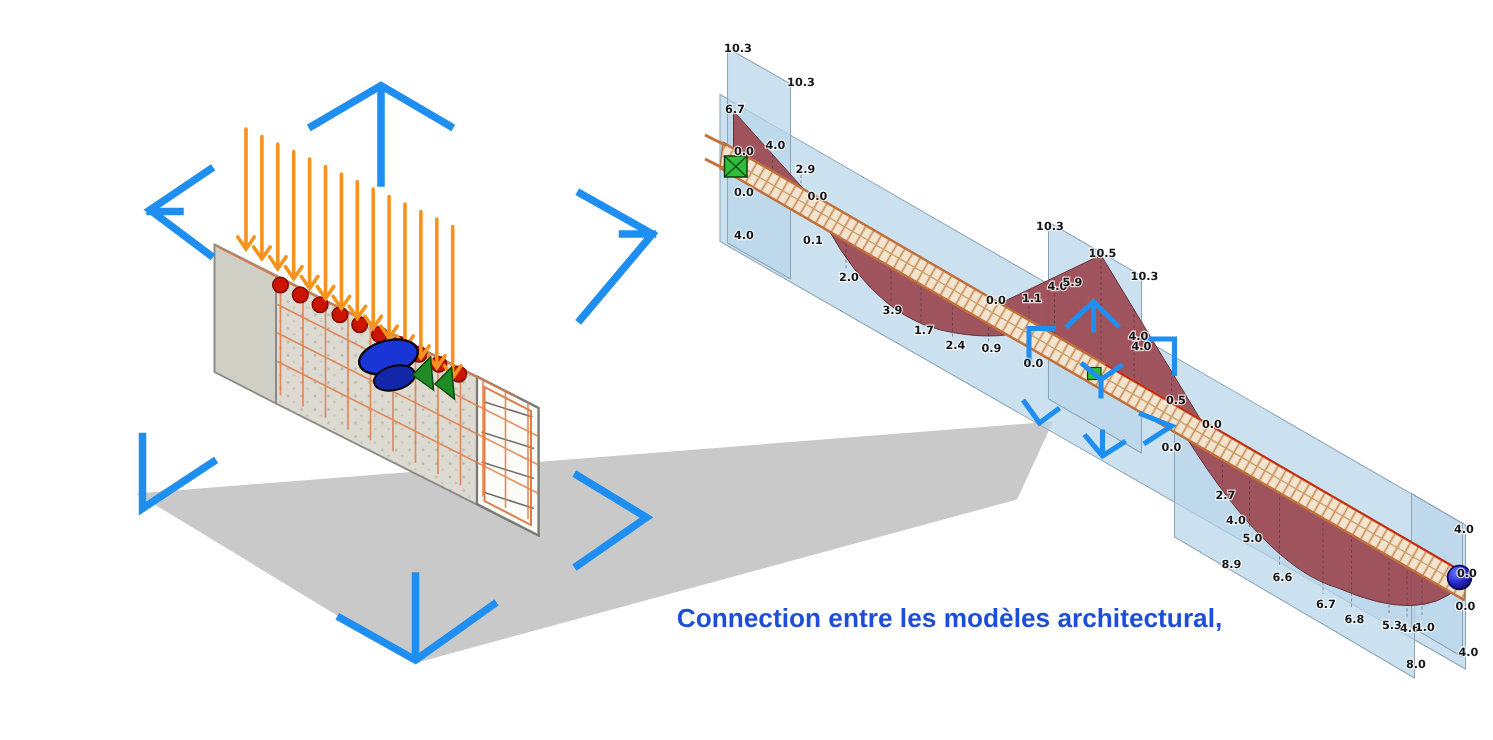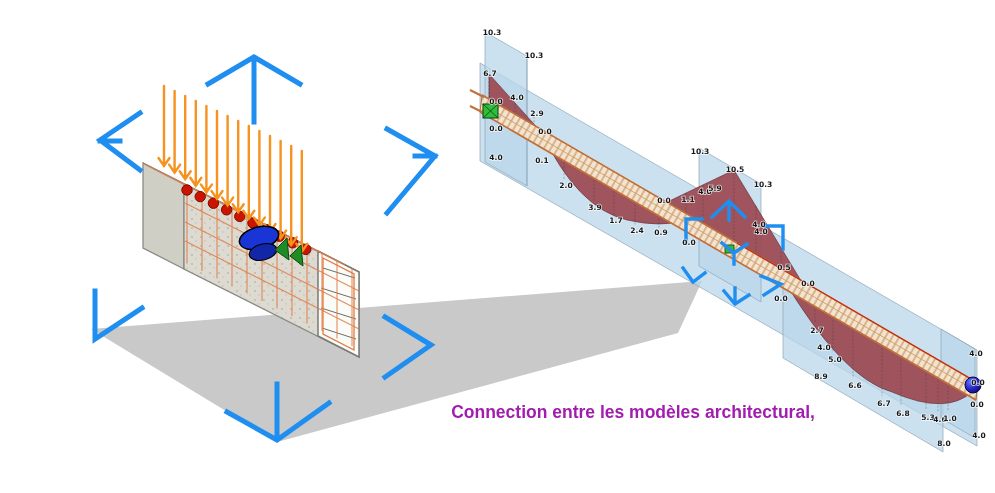--- a/index.html
+++ b/index.html
@@ -2,21 +2,21 @@
 <html><head>
 <meta charset="utf-8">
 <style>
   html,body{margin:0;padding:0;background:#fff;}
   #stage{position:relative;width:995px;height:493px;background:#fff;overflow:hidden;
          font-family:"Liberation Sans",sans-serif;margin-left:37px;}
   #scene{position:absolute;left:0;top:0;}
   .dlabel{font:bold 7.5px "DejaVu Sans",sans-serif;fill:#161616;
           paint-order:stroke;stroke:rgba(255,255,255,.75);stroke-width:1.6px;text-anchor:middle;}
   .caption{position:absolute;left:336px;top:402px;width:520px;text-align:center;
-           font-weight:bold;font-size:17.5px;line-height:1.22;color:#a21caf;
+           font-weight:bold;font-size:17.5px;line-height:1.22;color:#1d4ed8;
            font-family:"Liberation Sans",sans-serif;}
   .bracket{fill:none;stroke:#1f8ef1;stroke-linecap:square;}
   .bigb{stroke-width:5px;}
   .smallb{stroke-width:3.4px;}
   .plane{fill:#b9d6e9;fill-opacity:.72;stroke:#8ca6b8;stroke-width:.7;}
   .moment{fill:#9c4952;fill-opacity:.93;stroke:#5f2830;stroke-width:.6;}
   .drop{stroke:#333;stroke-width:.6;stroke-dasharray:2,1.6;fill:none;opacity:.55;}
 </style>
 </head>
 <body>

